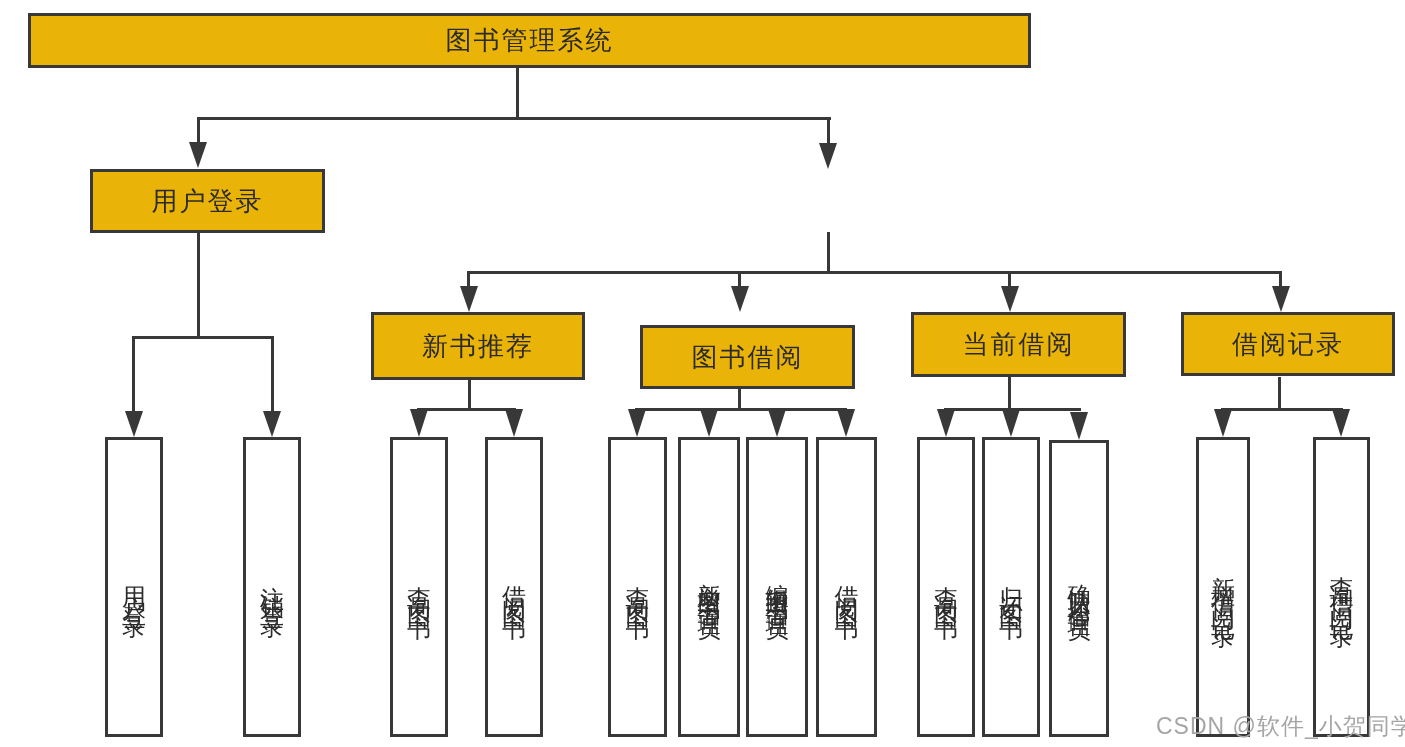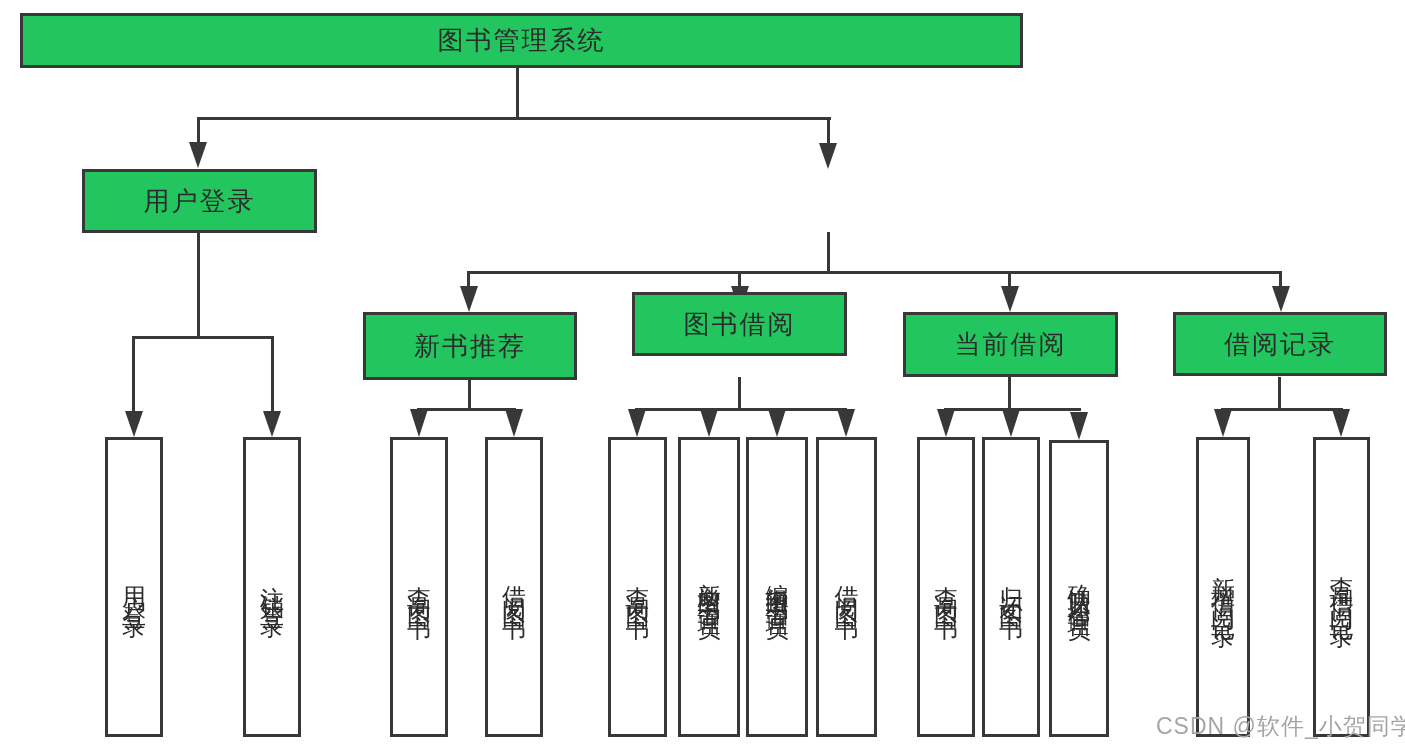--- a/index.html
+++ b/index.html
@@ -1,23 +1,23 @@
 <!DOCTYPE html>
 <html><head>
 <meta charset="utf-8">
 <style>
   html,body{margin:0;padding:0;background:#ffffff;}
   .canvas{
     position:relative;width:1405px;height:747px;background:#ffffff;
     font-family:"Liberation Sans",sans-serif;color:#2b2b2b;overflow:hidden;
   }
   .node{
-    position:absolute;box-sizing:border-box;background:#22c55e;
+    position:absolute;box-sizing:border-box;background:#eab308;
     border:3px solid #383838;display:flex;align-items:center;justify-content:center;
-    font-size:26px;letter-spacing:2px;white-space:nowrap;
+    font-size:26px;letter-spacing:2px;white-space:nowrap;margin-left:8px;
   }
   .leaf{
     position:absolute;box-sizing:border-box;background:#ffffff;
     border:3px solid #383838;display:flex;align-items:center;justify-content:center;
   }
   .leaf-label{
     writing-mode:vertical-rl;text-orientation:mixed;
     font-size:24px;line-height:1;letter-spacing:10px;
   }
   .leaf-label.long{font-size:23px;letter-spacing:5px;}
@@ -89,21 +89,21 @@
     <span>图书管理系统</span>
   </div>
 
   <div class="node" style="left:82px;top:169px;width:235px;height:64px">
     <span>用户登录</span>
   </div>
 
   <div class="node" style="left:363px;top:312px;width:214px;height:68px">
     <span>新书推荐</span>
   </div>
-  <div class="node" style="left:632px;top:292px;width:215px;height:64px">
+  <div class="node" style="left:632px;top:325px;width:215px;height:64px">
     <span>图书借阅</span>
   </div>
   <div class="node" style="left:903px;top:312px;width:215px;height:65px">
     <span>当前借阅</span>
   </div>
   <div class="node" style="left:1173px;top:312px;width:214px;height:64px">
     <span>借阅记录</span>
   </div>
 
   <div class="leaf" style="left:105px;top:437px;width:58px;height:300px">

